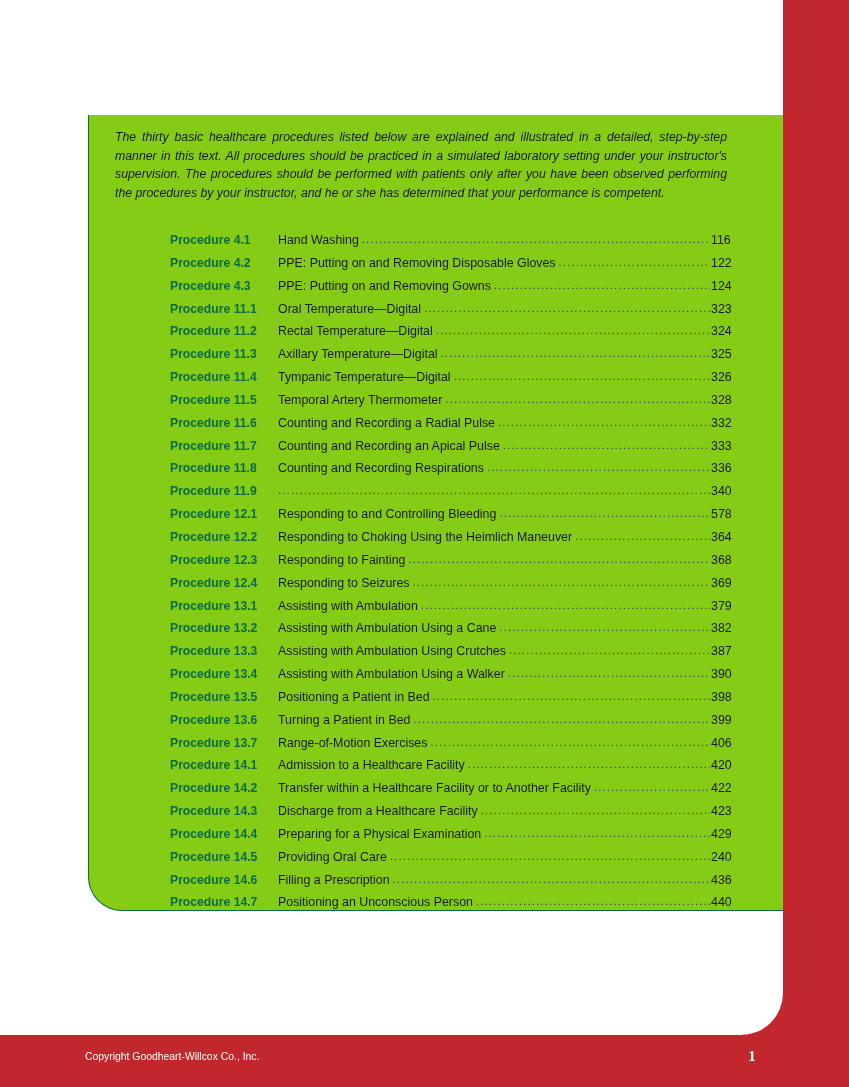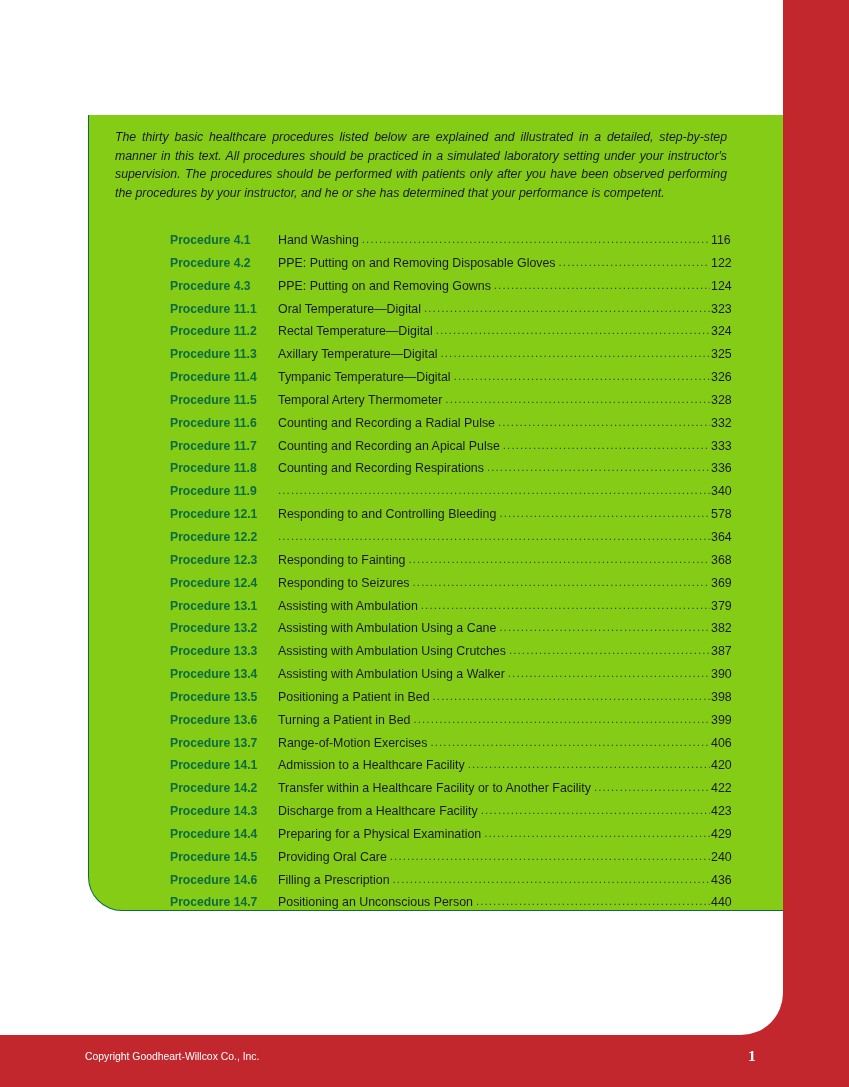--- a/index.html
+++ b/index.html
@@ -262,20 +262,21 @@
           <span class="proc-page">340</span>
         </div>
         <div class="proc-row">
           <span class="proc-label">Procedure 12.1</span>
           <span class="proc-title">Responding to and Controlling Bleeding</span>
           <span class="proc-leader">...........................................................................................................................................</span>
           <span class="proc-page">578</span>
         </div>
         <div class="proc-row">
           <span class="proc-label">Procedure 12.2</span>
+          <span class="proc-title">Responding to Choking Using the Heimlich Maneuver</span>
           <span class="proc-leader">...........................................................................................................................................</span>
           <span class="proc-page">364</span>
         </div>
         <div class="proc-row">
           <span class="proc-label">Procedure 12.3</span>
           <span class="proc-title">Responding to Fainting</span>
           <span class="proc-leader">...........................................................................................................................................</span>
           <span class="proc-page">368</span>
         </div>
         <div class="proc-row">

